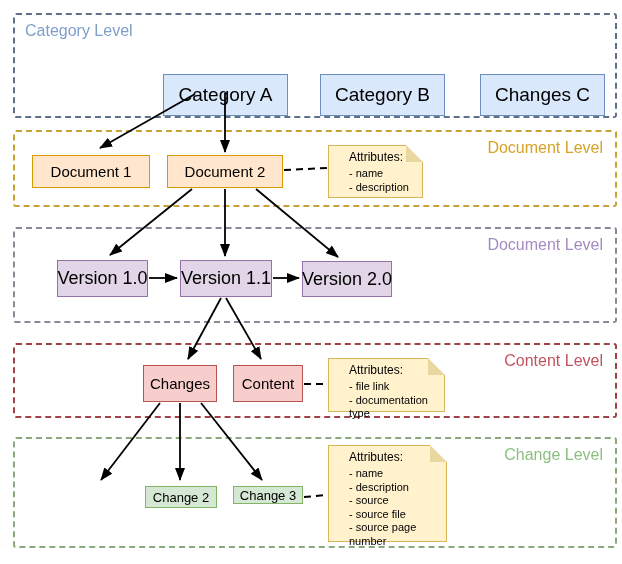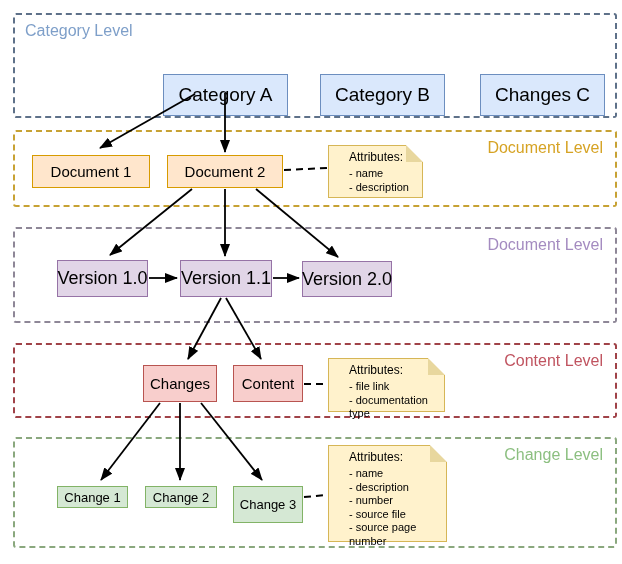--- a/index.html
+++ b/index.html
@@ -38,21 +38,21 @@
   #node-category-c { left:480px; top:50px;  width:125px; height:42px; }
   #node-document-1 { left:32px;  top:155px; width:118px; height:33px; }
   #node-document-2 { left:167px; top:155px; width:116px; height:33px; }
   #node-version-10 { left:57px;  top:260px; width:91px;  height:37px; }
   #node-version-11 { left:180px; top:260px; width:92px;  height:37px; }
   #node-version-20 { left:302px; top:261px; width:90px;  height:36px; }
   #node-changes    { left:143px; top:365px; width:74px;  height:37px; }
   #node-content    { left:233px; top:365px; width:70px;  height:37px; }
   #node-change-1   { left:57px;  top:486px; width:71px;  height:22px; }
   #node-change-2   { left:145px; top:486px; width:72px;  height:22px; }
-  #node-change-3   { left:233px; top:486px; width:70px;  height:37px;text-align:right; }
+  #node-change-3   { left:233px; top:486px; width:70px;  height:18px;text-align:right; }
   
   .note {
     position:absolute; box-sizing:border-box;
     background:var(--note-fill); border:1px solid var(--note-stroke);
     padding:4px 6px 3px 20px; color:#000;
   }
   .note::before { 
     content:""; position:absolute; top:-1px; right:-1px;
     border-style:solid; border-width:0 17px 17px 0;
     border-color:#ffffff #ffffff var(--note-fold) var(--note-fold);
@@ -91,39 +91,38 @@
   <div class="node node-category" id="node-category-a">Category A</div>
   <div class="node node-category" id="node-category-b">Category B</div>
   <div class="node node-category" id="node-category-c">Changes C</div>
   <div class="node node-document" id="node-document-1">Document 1</div>
   <div class="node node-document" id="node-document-2">Document 2</div>
   <div class="node node-version" id="node-version-10">Version 1.0</div>
   <div class="node node-version" id="node-version-11">Version 1.1</div>
   <div class="node node-version" id="node-version-20">Version 2.0</div>
   <div class="node node-content" id="node-changes">Changes</div>
   <div class="node node-content" id="node-content">Content</div>
-  <div class="node node-change" id="node-change-1">Change 1</div>
   <div class="node node-change" id="node-change-2">Change 2</div>
   <div class="node node-change" id="node-change-3">Change 3</div>
 
   <div class="note" id="note-document">
     <div class="note-title">Attributes:</div>
     <div class="note-item">- name</div>
     <div class="note-item">- description</div>
   </div>
   <div class="note" id="note-content">
     <div class="note-title">Attributes:</div>
     <div class="note-item">- file link</div>
     <div class="note-item">- documentation type</div>
   </div>
   <div class="note" id="note-change">
     <div class="note-title">Attributes:</div>
     <div class="note-item">- name</div>
     <div class="note-item">- description</div>
-    <div class="note-item">- number</div>
+    <div class="note-item">- source</div>
     <div class="note-item">- source file</div>
     <div class="note-item">- source page number</div>
   </div>
 
   <svg class="edges" width="622" height="564" viewBox="0 0 622 564">
     <defs>
       <marker id="ah" markerWidth="13" markerHeight="10" refX="12" refY="5" orient="auto" markerUnits="userSpaceOnUse">
         <path d="M0,0 L13,5 L0,10 Z" fill="#000"></path>
       </marker>
     </defs>

